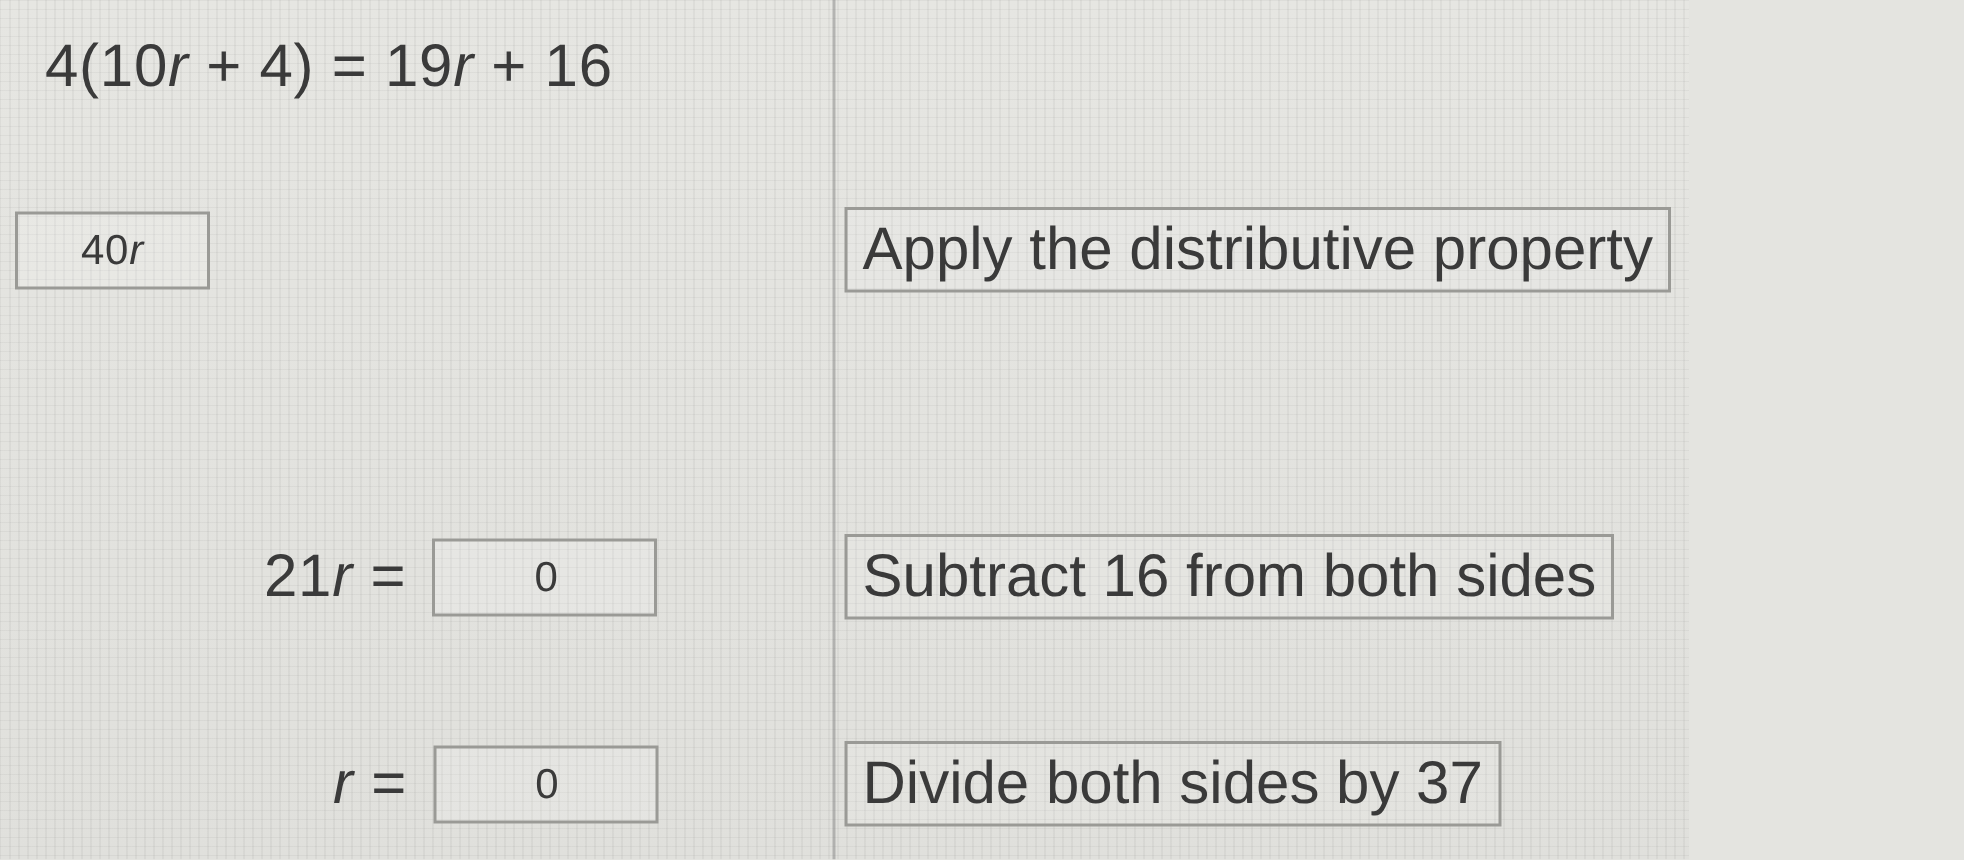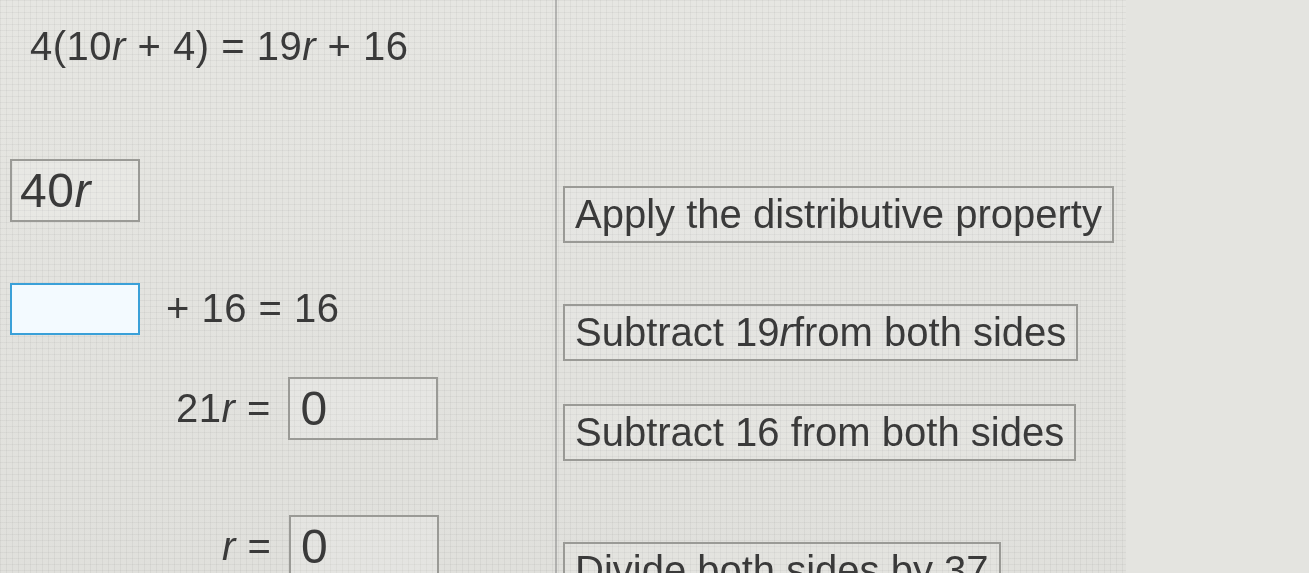--- a/index.html
+++ b/index.html
@@ -43,32 +43,31 @@
     display: flex;
     align-items: center;
     font-size: 40px;
     letter-spacing: 0.5px;
   }
   .explcol {
     flex: 1;
     padding-left: 8px;
     display: flex;
     align-items: center;
-    margin-top: 48px;
   }
   .mathvar { font-style: italic; }
   .box {
     display: inline-flex;
     align-items: center;
-    justify-content: flex-start;
+    justify-content: center;
     border: 2px solid #9a9a96;
     background: rgba(255,255,255,0.15);
     padding: 2px 8px;
     min-height: 52px;
-    font-size: 48px;
+    font-size: 28px;
   }
   .box.wide { min-width: 130px; }
   .box.active {
     border: 2px solid #3aa0d8;
     background: #f3faff;
   }
   .box.val { min-width: 150px; padding-left:10px; }
   .explbox {
     display: inline-flex;
     align-items: center;
@@ -98,32 +97,20 @@
       <span class="box wide">
         <span>40<span class="mathvar">r</span></span>
       </span>
       <span class="gap" style="width:26px;"></span>
     </div>
     <div class="explcol">
       <span class="explbox">Apply the distributive property</span>
     </div>
   </div>
 
-  <div class="row" style="top:256px;">
-    <div class="eqcol" style="padding-left:10px;">
-      <span class="box wide active">
-        <span></span>
-      </span>
-      <span class="gap" style="width:26px;"></span>
-      <span>+ 16 = 16</span>
-    </div>
-    <div class="explcol">
-      <span class="explbox">Subtract 19<span class="mathvar">r</span> from both sides</span>
-    </div>
-  </div>
 
   <div class="row" style="top:356px;">
     <div class="eqcol" style="padding-left:176px;">
       <span>21<span class="mathvar">r</span>&nbsp;=&nbsp;</span>
       <span class="gap" style="width:6px;"></span>
       <span class="box val">
         <span>0</span>
       </span>
     </div>
     <div class="explcol">

